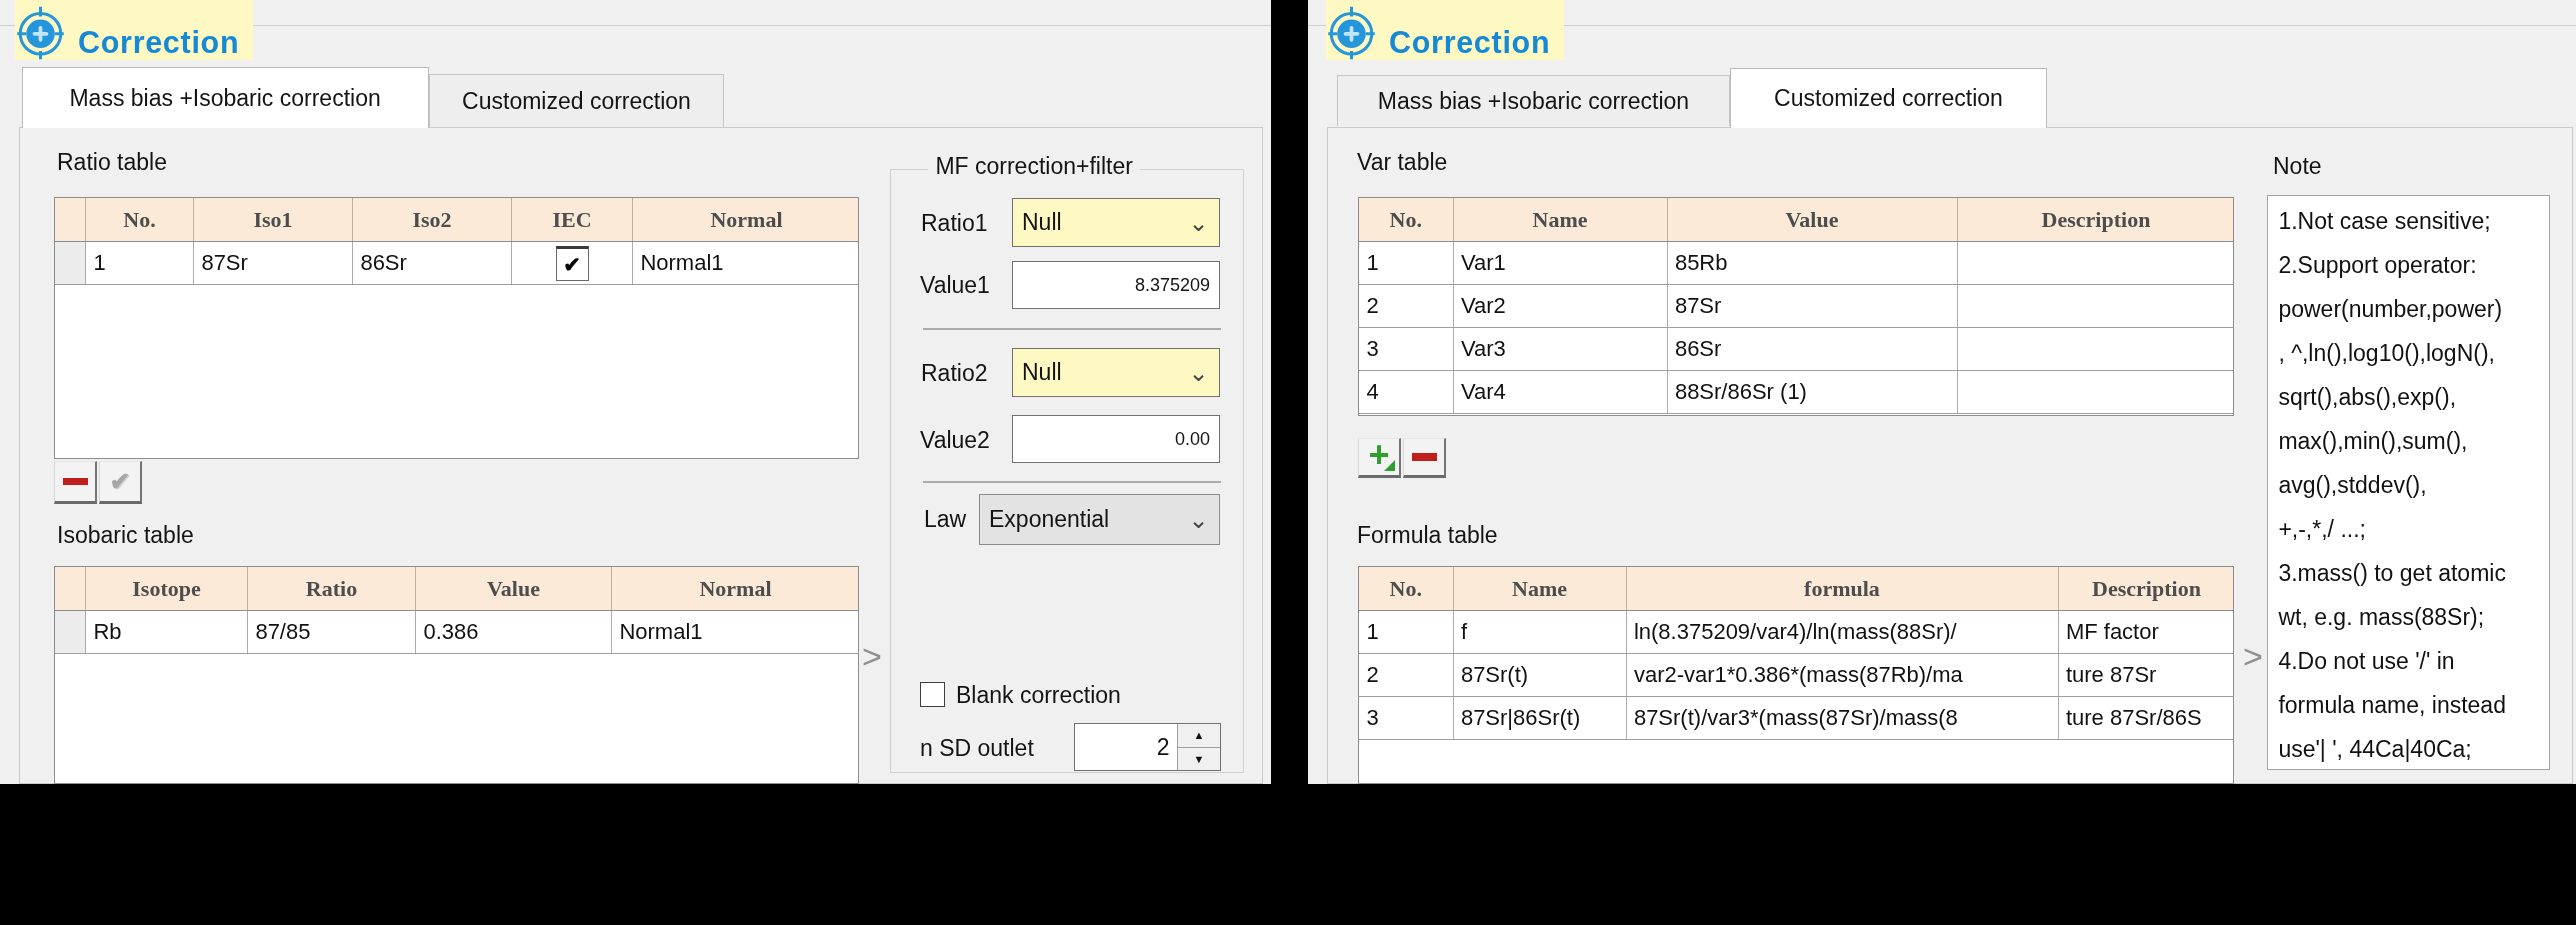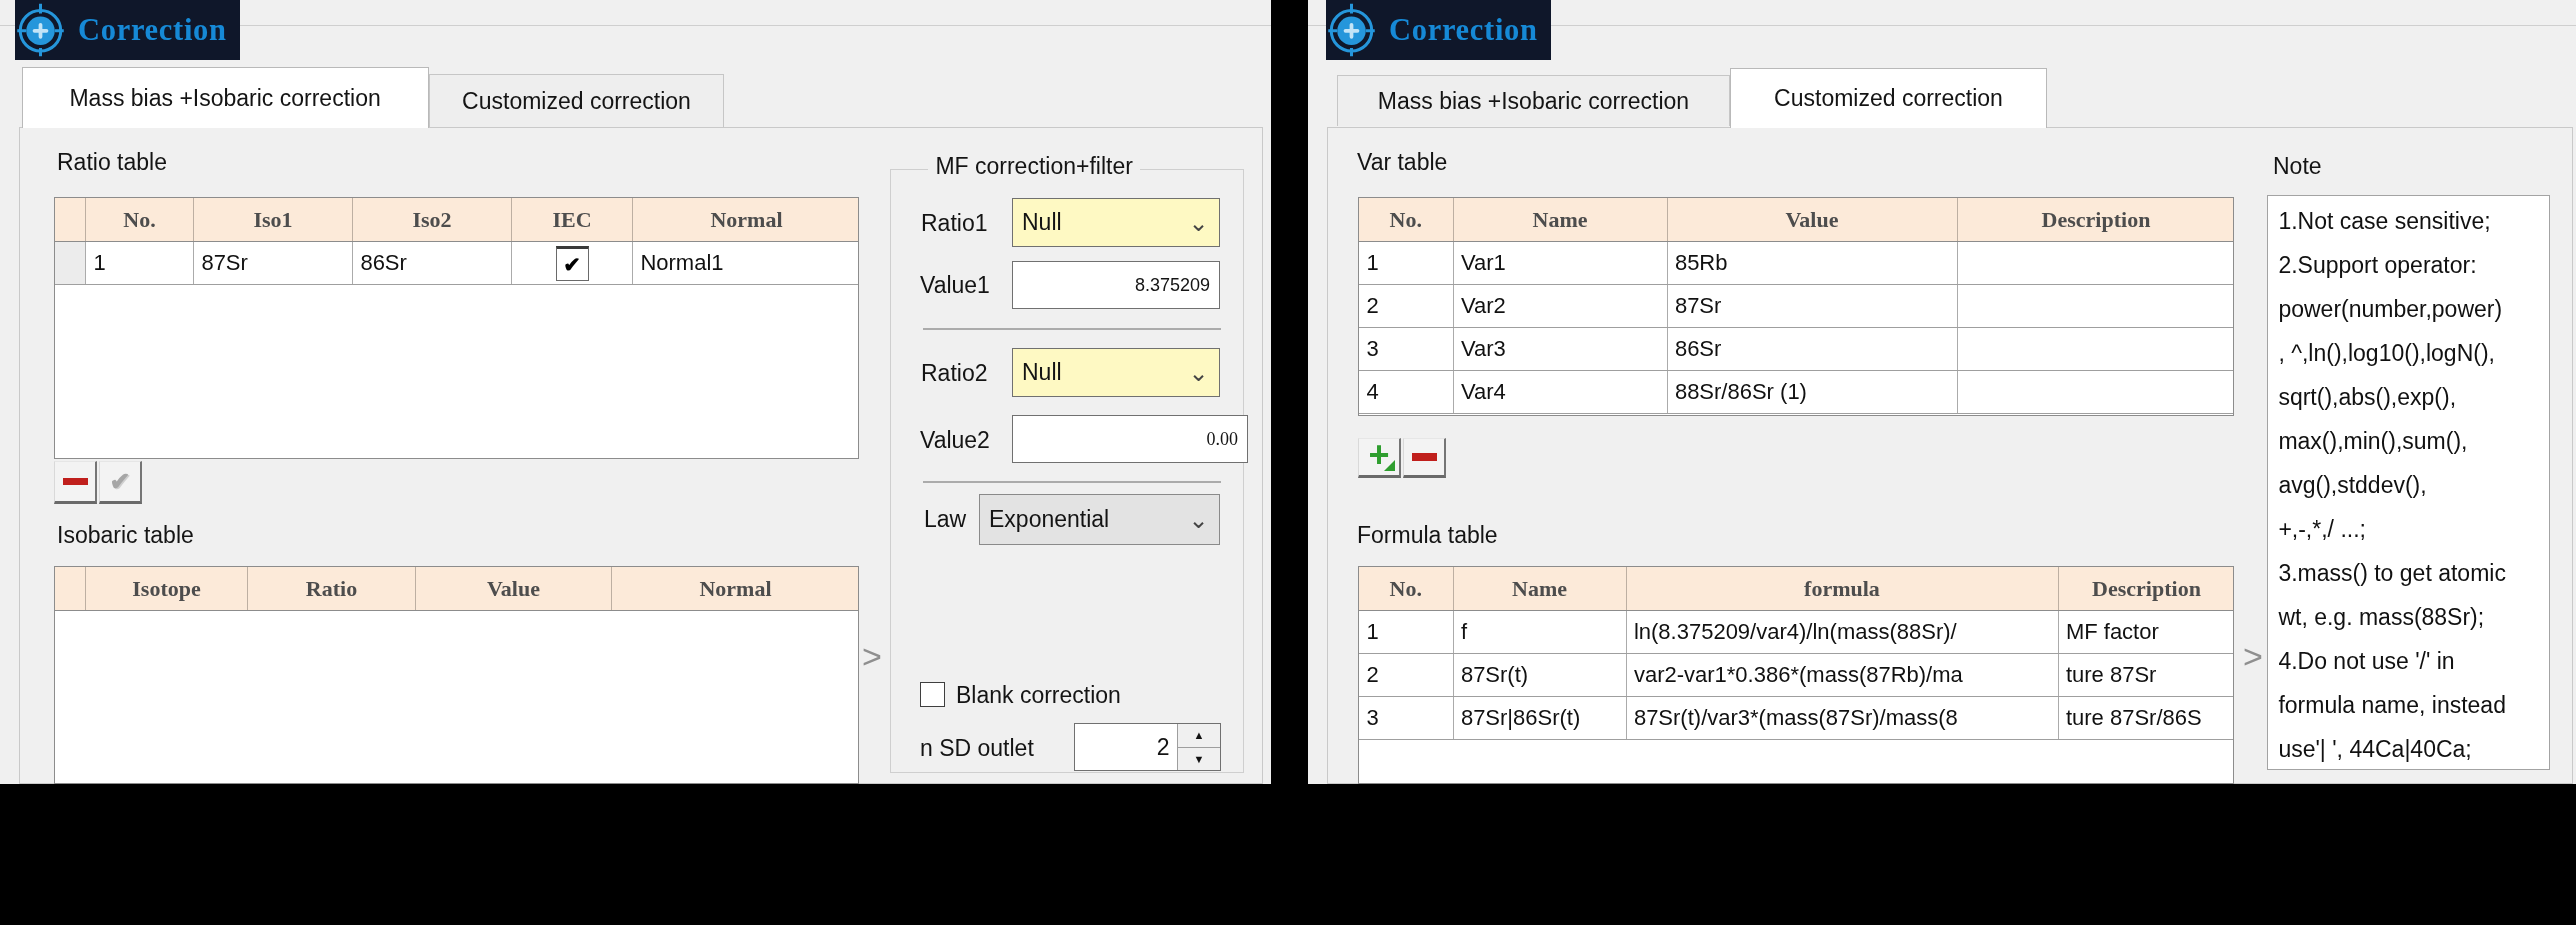--- a/index.html
+++ b/index.html
@@ -1,21 +1,21 @@
 <!DOCTYPE html>
 <html style="font-size:12px"><head>
 <meta charset="utf-8">
 <style>
   html,body{margin:0;padding:0;background:#000;}
   #canvas{position:relative;width:2576px;height:926px;background:#000;overflow:hidden;
           font-family:"Liberation Sans",sans-serif;color:#141414;}
   .panel{position:absolute;top:0;height:784px;background:#f0f0f0;overflow:hidden;}
   .hline{position:absolute;top:24.6px;left:0;right:0;height:1.5px;background:#cfcfcf;z-index:1;}
-  .title-block{position:absolute;top:0;display:flex;align-items:center;height:60px;
-               background:#0f172a;z-index:2;padding-right:13.4px;font-family:Liberation Serif, serif;}
+  .title-block{position:absolute;top:0;display:flex;align-items:flex-end;height:60px;
+               background:#fef9c3;z-index:2;padding-right:13.4px;}
   .title-text{font-size:30.5px;font-weight:bold;color:#1689d6;margin-left:12px;letter-spacing:0.7px;}
   .tab{position:absolute;display:flex;align-items:center;justify-content:center;
        font-size:23px;box-sizing:border-box;}
   .tab.active{background:#ffffff;border:0.7px solid #b9b9b9;border-bottom:none;z-index:4;}
   .tab.inactive{background:#eeeeee;border:0.7px solid #c6c6c6;border-bottom:none;z-index:2;}
   .pane{position:absolute;background:#f0f0f0;border:0.7px solid #c9c9c9;z-index:3;box-sizing:border-box;}
   .sec-label{position:absolute;font-size:23px;z-index:5;}
   .tbl{position:absolute;background:#fff;border:0.7px solid #8c8c8c;z-index:5;box-sizing:border-box;overflow:hidden;}
   .tbl table{border-collapse:collapse;table-layout:fixed;width:100%;}
   .tbl th{background:#fcead9;color:#4d4d4d;font-weight:bold;font-size:22px;height:43px;
@@ -138,20 +138,27 @@
             <col style="width:248px">
           </colgroup>
         <tbody>
             <tr>
           <th class="ind"></th>
           <th>Isotope</th>
           <th>Ratio</th>
           <th>Value</th>
           <th>Normal</th>
         </tr>
+        <tr>
+          <td class="ind"></td>
+          <td>Rb</td>
+          <td>87/85</td>
+          <td>0.386</td>
+          <td>Normal1</td>
+        </tr>
       </tbody>
         </table>
     </div>
 
     <div class="expander" style="left:862px;top:639px;">
       <span>&gt;</span>
     </div>
 
     <div class="group-box" style="left:890px;top:169px;width:354px;height:604px;"></div>
     <div class="group-title" style="left:908px;top:153px;margin-left:20px;">MF correction+filter</div>
@@ -167,21 +174,21 @@
 
     <div class="sep" style="left:923px;top:328px;width:298px;"></div>
 
     <div class="label" style="left:921px;top:360px;">Ratio2</div>
     <div class="combo" style="left:1012px;top:348px;width:208px;height:49px;">
       <span>Null</span>
       <span class="chev">⌄</span>
     </div>
 
     <div class="label" style="left:920px;top:427px;">Value2</div>
-    <div class="input" style="left:1012px;top:415px;width:236px;height:48px;font-family:Liberation Serif, serif;">0.00</div>
+    <div class="input" style="left:1012px;top:415px;width:208px;height:48px;">0.00</div>
 
     <div class="sep" style="left:923px;top:481px;width:298px;"></div>
 
     <div class="label" style="left:924px;top:506px;">Law</div>
     <div class="combo gray" style="left:979px;top:494px;width:241px;height:51px;">
       <span>Exponential</span>
       <span class="chev">⌄</span>
     </div>
 
     <div class="cb" style="left:920px;top:682px;"></div>

